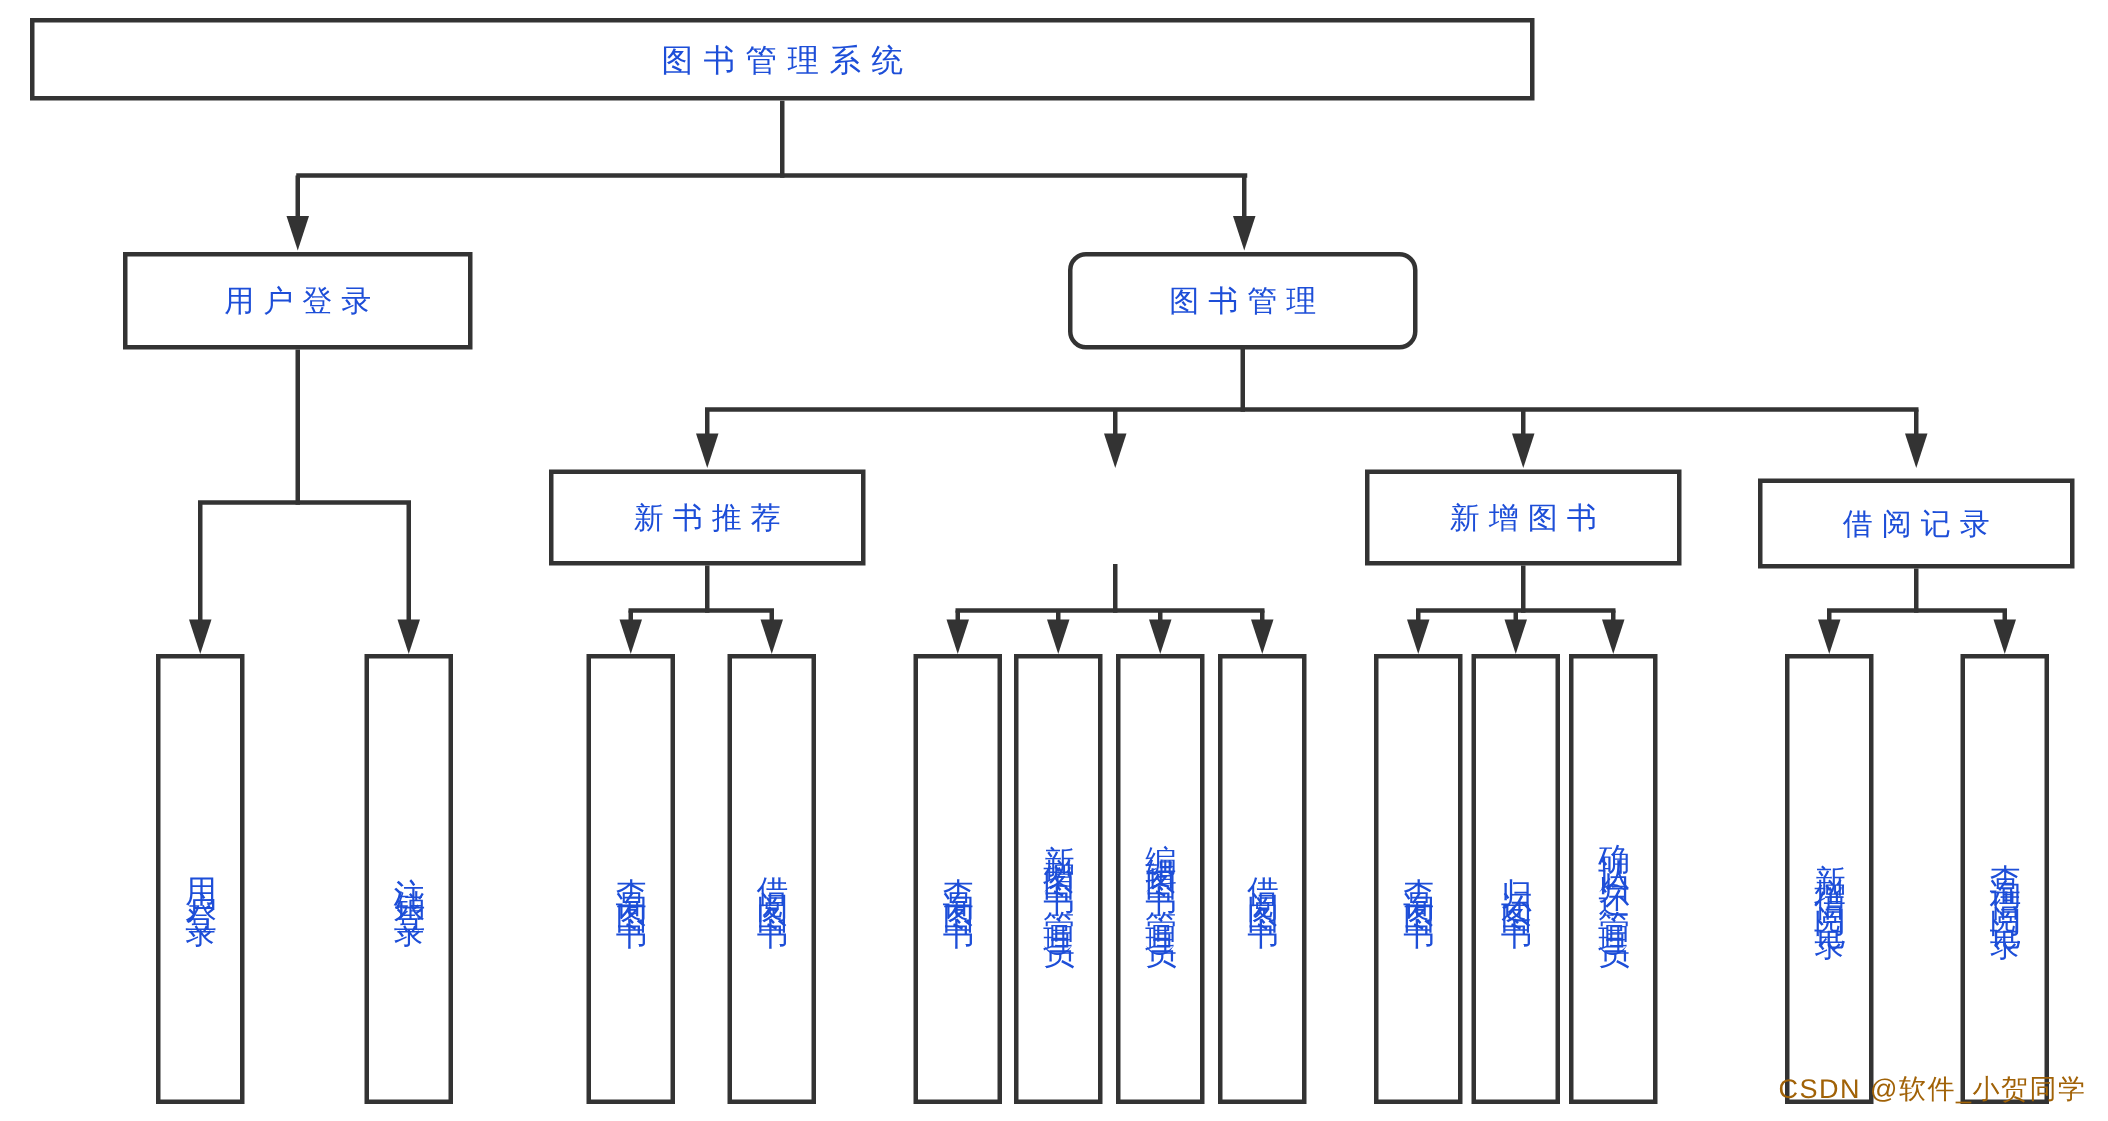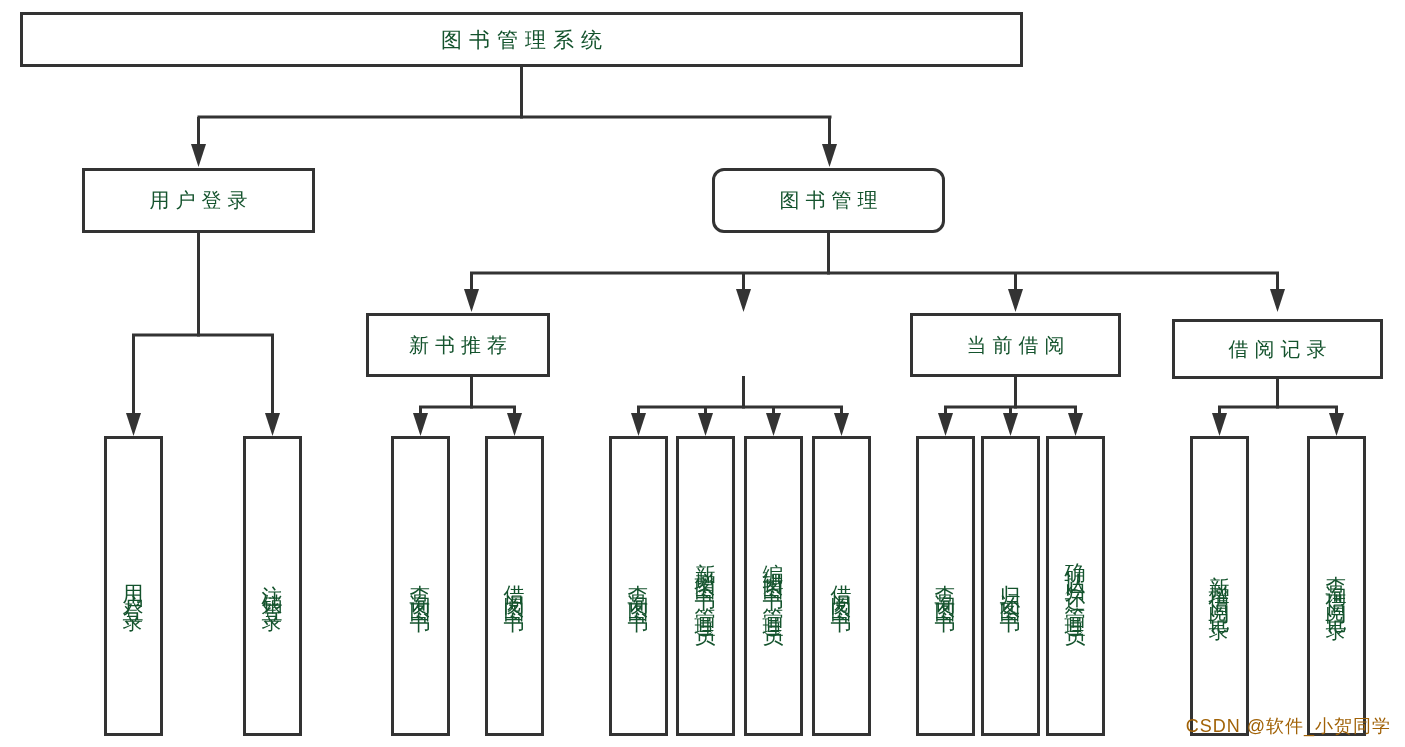--- a/index.html
+++ b/index.html
@@ -22,21 +22,21 @@
     pointer-events: none;
   }
   .node {
     position: absolute;
     background: #ffffff;
     border: 3px solid #333333;
     box-sizing: border-box;
     display: flex;
     align-items: center;
     justify-content: center;
-    color: #14532d;
+    color: #1d4ed8;
   }
   .node.hnode span {
     font-size: 20px;
     letter-spacing: 6px;
     margin-right: -6px;
     white-space: nowrap;
   }
   .node.lvl1 span {
     font-size: 21px;
     letter-spacing: 7px;
@@ -130,25 +130,25 @@
     <span>图书管理系统</span>
   </div>
 
   <div class="node hnode" style="left:82px; top:168px; width:233px; height:65px;">
     <span>用户登录</span>
   </div>
   <div class="node hnode" style="left:712px; top:168px; width:233px; height:65px;border-radius:12px;">
     <span>图书管理</span>
   </div>
 
-  <div class="node hnode" style="left:366px; top:313px; width:184px; height:64px;">
+  <div class="node hnode" style="left:366px; top:313px; width:211px; height:64px;">
     <span>新书推荐</span>
   </div>
   <div class="node hnode" style="left:910px; top:313px; width:211px; height:64px;">
-    <span>当前借阅</span>
+    <span>新增图书</span>
   </div>
   <div class="node hnode" style="left:1172px; top:319px; width:211px; height:60px;">
     <span>借阅记录</span>
   </div>
 
   <div class="node leaf" style="left:104px; top:436px; width:59px; height:300px;">
     <span>用户登录</span>
   </div>
   <div class="node leaf" style="left:243px; top:436px; width:59px; height:300px;">
     <span>注销登录</span>

